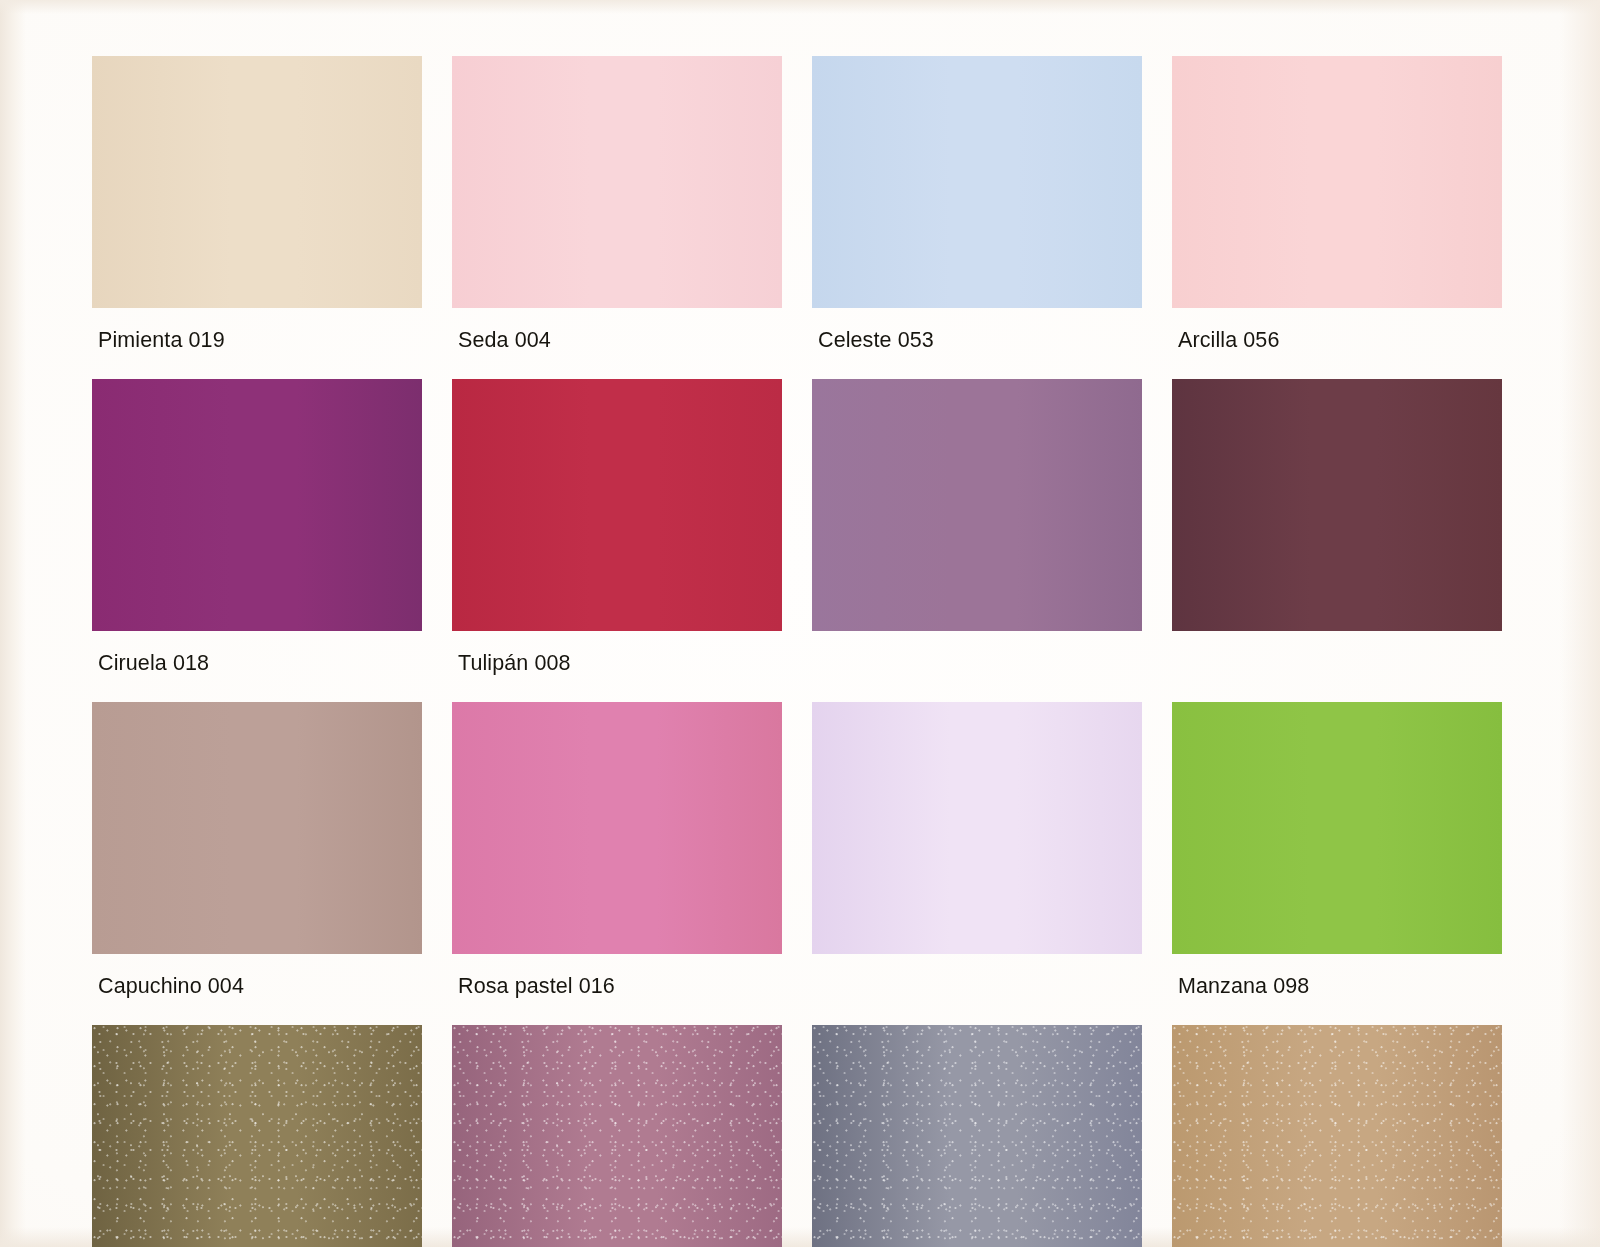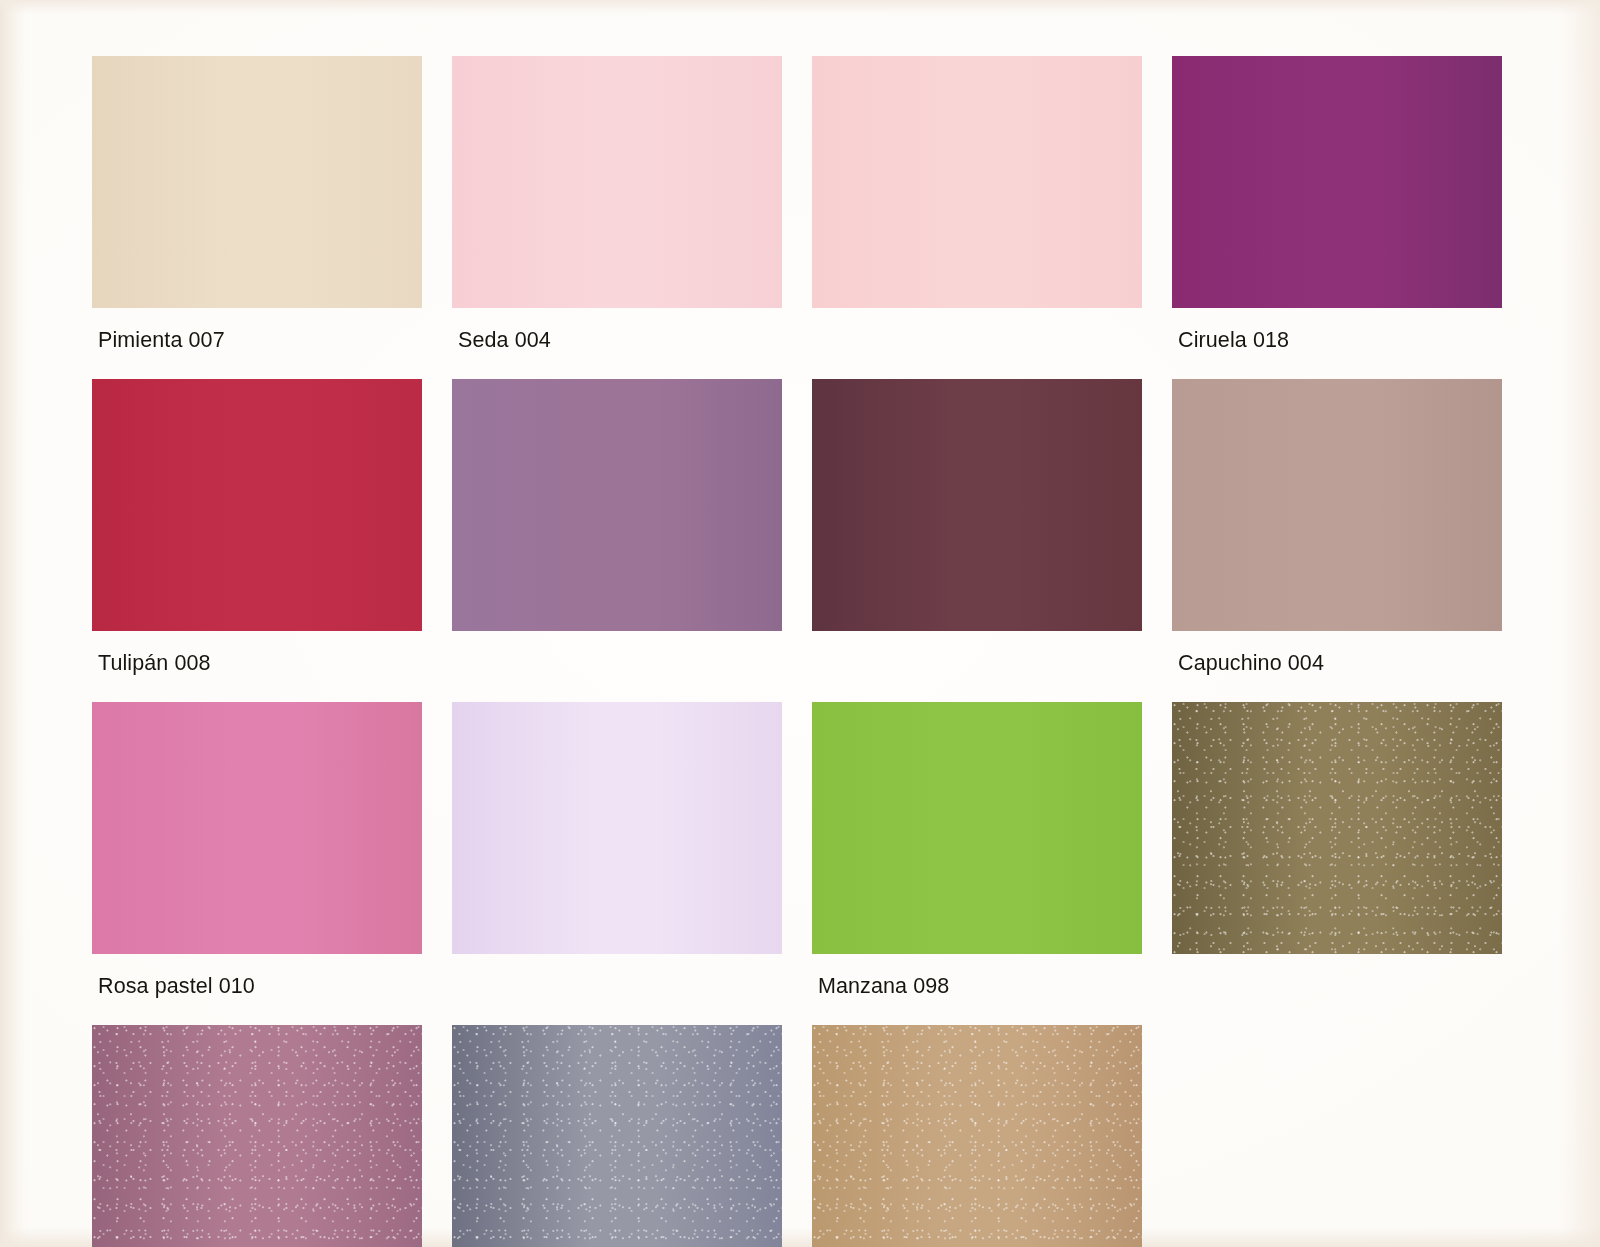--- a/index.html
+++ b/index.html
@@ -117,34 +117,42 @@
   <div class="edge-top"></div>
   <div class="edge-right"></div>
   <div class="edge-bottom"></div>
 
   <div class="grid" id="swatch-grid">
       <div class="cell">
         <div class="swatch" style="background: rgb(235, 219, 196);">
           <div class="sheen" style="background: linear-gradient(to right, rgb(231, 214, 190) 0%, rgb(237, 222, 200) 42%, rgb(237, 222, 200) 62%, rgb(233, 217, 194) 100%);"></div>
           <div class="speck"></div>
         </div>
-        <div class="label">Pimienta 007</div>
+        <div class="label">Pimienta 019</div>
       </div>
       <div class="cell">
         <div class="swatch" style="background: rgb(248, 211, 215);">
           <div class="sheen" style="background: linear-gradient(to right, rgb(247, 206, 211) 0%, rgb(249, 214, 218) 42%, rgb(249, 214, 218) 62%, rgb(246, 208, 213) 100%);"></div>
           <div class="speck"></div>
         </div>
         <div class="label">Seda 004</div>
       </div>
       <div class="cell">
+        <div class="swatch" style="background: rgb(201, 218, 239);">
+          <div class="sheen" style="background: linear-gradient(to right, rgb(197, 215, 237) 0%, rgb(206, 221, 241) 42%, rgb(206, 221, 241) 62%, rgb(199, 217, 238) 100%);"></div>
+          <div class="speck"></div>
+        </div>
+        <div class="label">Celeste 053</div>
+      </div>
+      <div class="cell">
         <div class="swatch" style="background: rgb(249, 210, 211);">
           <div class="sheen" style="background: linear-gradient(to right, rgb(248, 207, 208) 0%, rgb(250, 213, 214) 42%, rgb(250, 213, 214) 62%, rgb(247, 207, 208) 100%);"></div>
           <div class="speck"></div>
         </div>
+        <div class="label">Arcilla 056</div>
       </div>
       <div class="cell">
         <div class="swatch" style="background: rgb(139, 46, 116);">
           <div class="sheen" style="background: linear-gradient(to right, rgb(138, 43, 114) 0%, rgb(142, 49, 120) 42%, rgb(142, 49, 120) 62%, rgb(124, 46, 110) 100%);"></div>
           <div class="speck"></div>
         </div>
         <div class="label">Ciruela 018</div>
       </div>
       <div class="cell">
         <div class="swatch" style="background: rgb(190, 43, 69);">
@@ -170,21 +178,21 @@
           <div class="sheen" style="background: linear-gradient(to right, rgb(184, 156, 147) 0%, rgb(188, 160, 152) 42%, rgb(188, 160, 152) 62%, rgb(178, 149, 140) 100%);"></div>
           <div class="speck"></div>
         </div>
         <div class="label">Capuchino 004</div>
       </div>
       <div class="cell">
         <div class="swatch" style="background: rgb(221, 124, 171);">
           <div class="sheen" style="background: linear-gradient(to right, rgb(220, 121, 168) 0%, rgb(224, 129, 175) 42%, rgb(224, 129, 175) 62%, rgb(217, 120, 159) 100%);"></div>
           <div class="speck"></div>
         </div>
-        <div class="label">Rosa pastel 010</div>
+        <div class="label">Rosa pastel 016</div>
       </div>
       <div class="cell">
         <div class="swatch" style="background: rgb(235, 220, 242);">
           <div class="sheen" style="background: linear-gradient(to right, rgb(228, 211, 238) 0%, rgb(240, 227, 245) 42%, rgb(240, 227, 245) 62%, rgb(231, 215, 239) 100%);"></div>
           <div class="speck"></div>
         </div>
       </div>
       <div class="cell">
         <div class="swatch" style="background: rgb(140, 194, 67);">
           <div class="sheen" style="background: linear-gradient(to right, rgb(137, 192, 64) 0%, rgb(143, 197, 71) 42%, rgb(143, 197, 71) 62%, rgb(134, 190, 63) 100%);"></div>

